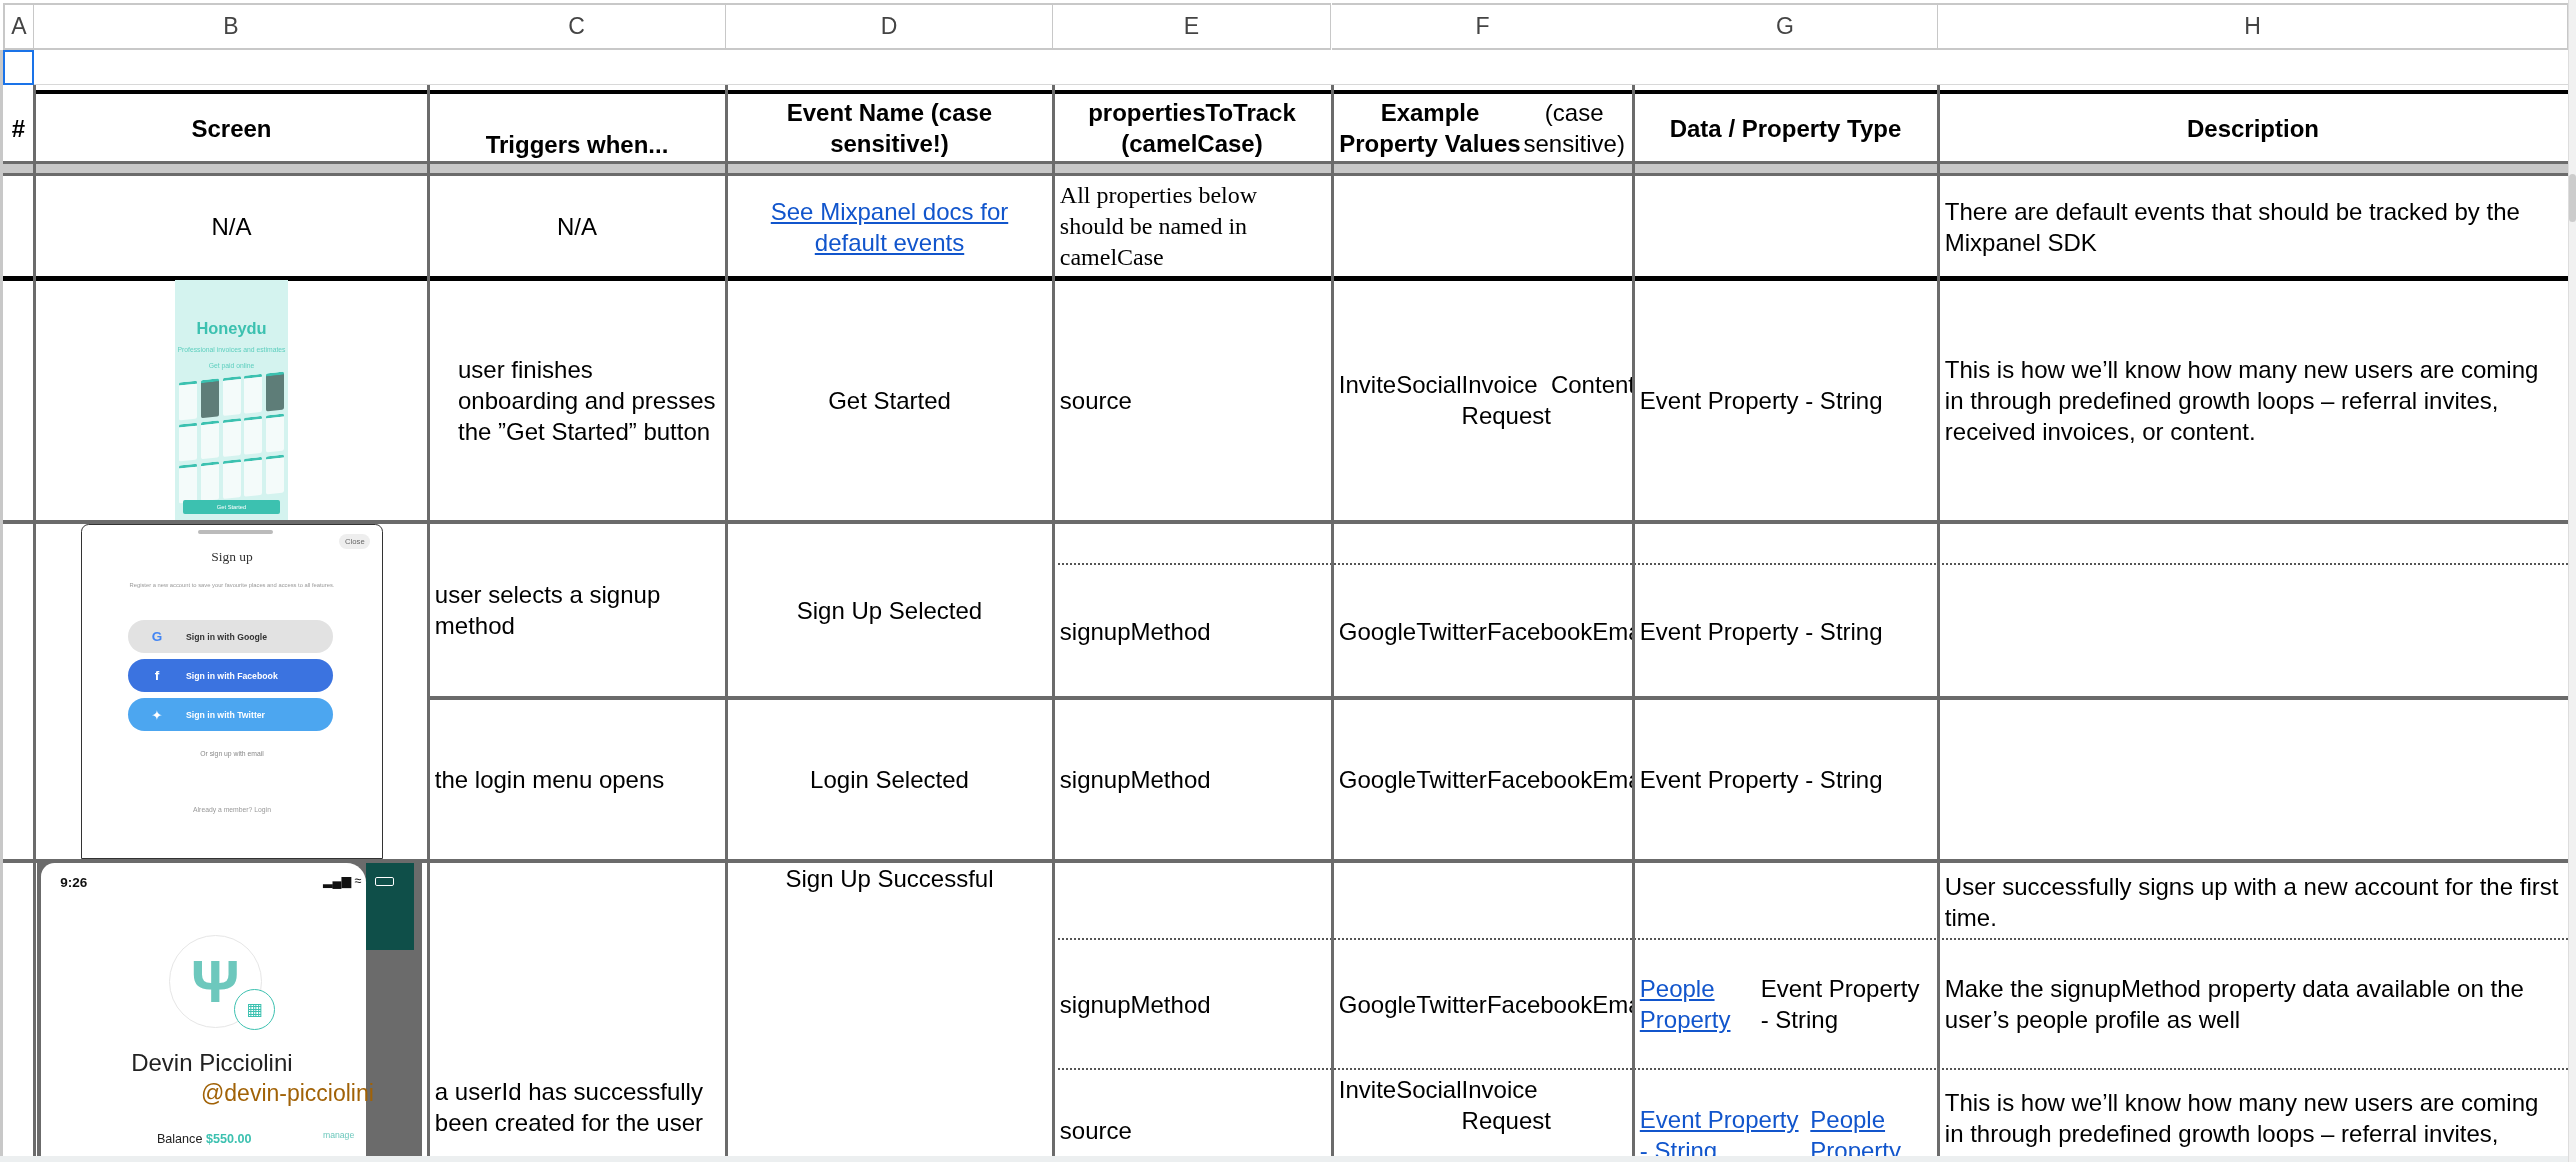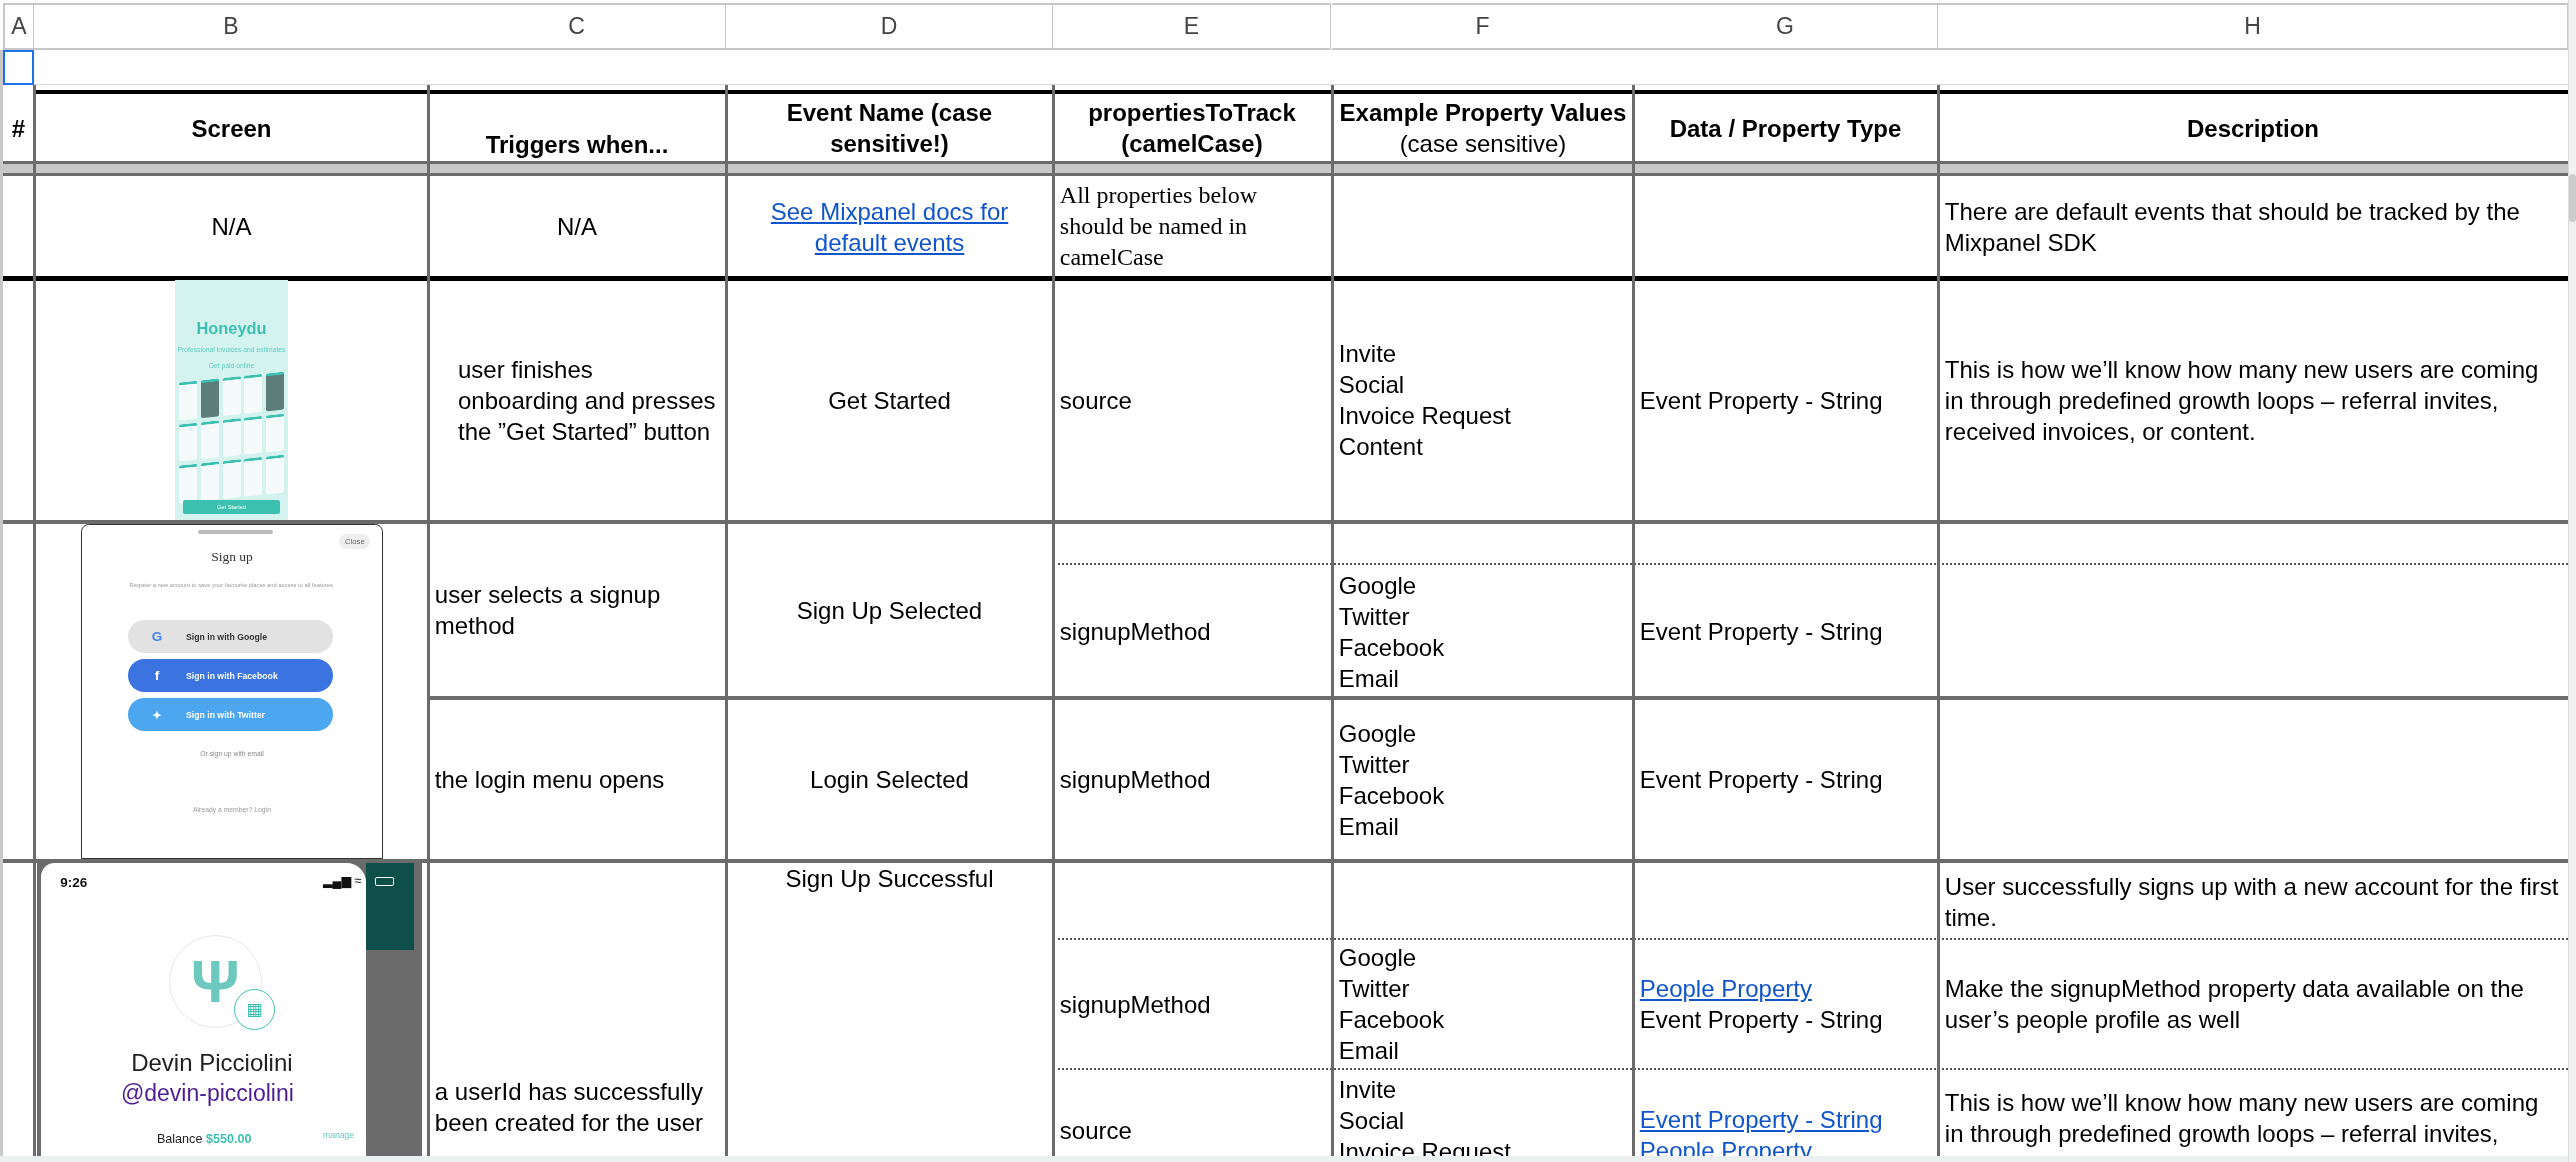--- a/index.html
+++ b/index.html
@@ -14,21 +14,21 @@
             display: flex; align-items: center; justify-content: center;
             font-size: 23px; color: #444; }
 
   .cell { position: absolute; overflow: hidden; font-size: 24px; line-height: 31px; padding: 0 6.8px;
           display: flex; align-items: center; }
   .cell.center { justify-content: center; text-align: center; }
   .cell.top { align-items: flex-start; padding-top: 7.7px; }
   .hdr { font-weight: bold; font-size: 24px; line-height: 31px; }
   .sub { font-weight: normal; }
   .link { color: #1155cc; text-decoration: underline; cursor: pointer; }
-  .lines { display: flex; flex-direction: column; }
+  .lines { display: flex; }
 
   .vline { position: absolute; background: #6b6b6b; width: 2.9px; }
   .hline { position: absolute; background: #6b6b6b; height: 3.9px; left: 2.9px; width: 2565px; }
   .hline.black { background: #000; height: 4.8px; }
   .dotted { position: absolute; height: 0; border-top: 2.9px dotted #555; }
 
   
   .mock { position: absolute; overflow: hidden; }
   .honey { background: #d4f3ef; }
   .honey .t { color: #3cc1b0; font-weight: bold; font-size: 16.4px; text-align: center; margin-top: 39px; }
@@ -59,21 +59,21 @@
   .profile .card { position: absolute; left: 3.9px; top: 0; width: 325px; height: 100%; background: #fff; border-top-right-radius: 19.3px; border-top-left-radius: 13.5px; }
   .profile .side { position: absolute; left: 329px; top: 0; width: 48px; height: 87px; background: #0f4f49; }
   .profile .time { position: absolute; left: 19.3px; top: 11.6px; font-size: 13.5px; font-weight: bold; color: #111; }
   .profile .sig { position: absolute; left: 282px; top: 9.7px; font-size: 12.6px; color: #111; }
   .profile .bat { position: absolute; left: 338px; top: 13.5px; width: 19.3px; height: 9.7px; border: 1.9px solid #fff; border-radius: 1.9px; }
   .profile .avatar { position: absolute; left: 128px; top: 72px; width: 93px; height: 93px; border-radius: 50%; border: 1px solid #e6e6e6;
                      display: flex; align-items: center; justify-content: center; color: #6dc8bd; font-size: 60px; font-weight: bold; }
   .profile .qr { position: absolute; left: 193px; top: 126px; width: 41px; height: 41px; border-radius: 50%; border: 1.9px solid #3cc1b0; background: #fff;
                  display: flex; align-items: center; justify-content: center; font-size: 17.4px; color: #3cc1b0; }
   .profile .name { position: absolute; left: 0; width: 333px; top: 186px; text-align: center; font-size: 24px; color: #222; padding-left: 9px; }
-  .profile .handle2 { position: absolute; left: 0; width: 333px; top: 217px; text-align: center; font-size: 23px; color: #4c1d95; }
+  .profile .handle2 { position: absolute; left: 0; width: 333px; top: 217px; text-align: right; font-size: 23px; color: #a16207; }
   .profile .bal { position: absolute; left: 116px; top: 269px; font-size: 12.6px; color: #222; }
   .profile .bal b { color: #3cc1b0; }
   .profile .manage { position: absolute; left: 282px; top: 267px; font-size: 8.7px; color: #6dc8bd; }
 
   .scrollbar { position: absolute; left: 2568px; top: 0; width: 7.7px; height: 1162px; background: #f1f1f1; border-left: 1px solid #ddd; }
   .scrollthumb { position: absolute; left: 2569px; top: 174px; width: 6.8px; height: 48px; background: #ccc; border-radius: 3.9px; }
   .hscroll { position: absolute; left: 0; top: 1156px; width: 2568px; height: 5.8px; background: #eceff0; }
 </style>
 </head>
 <body>

